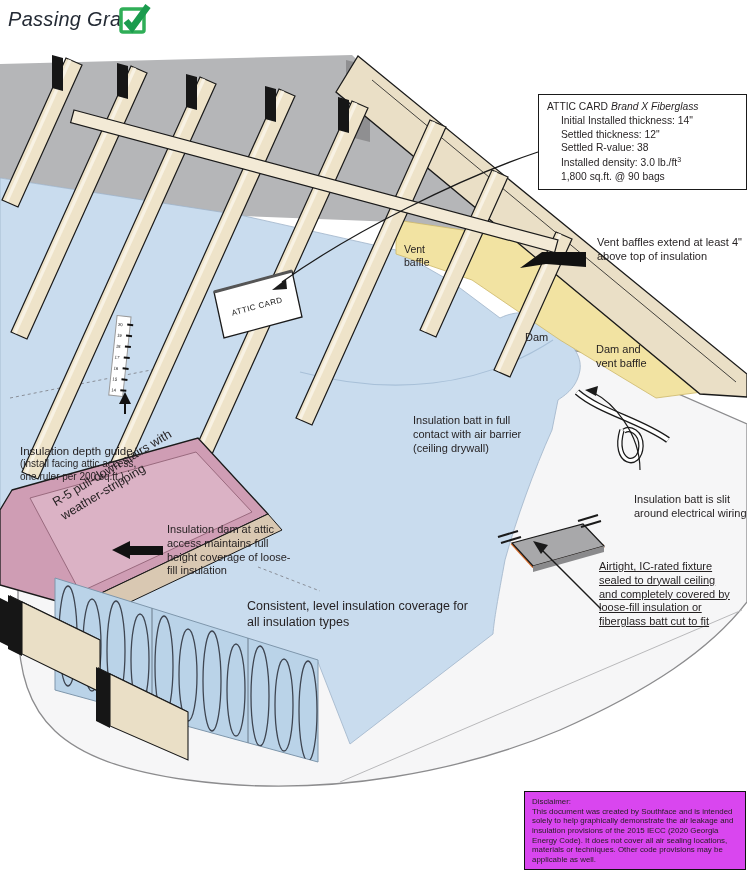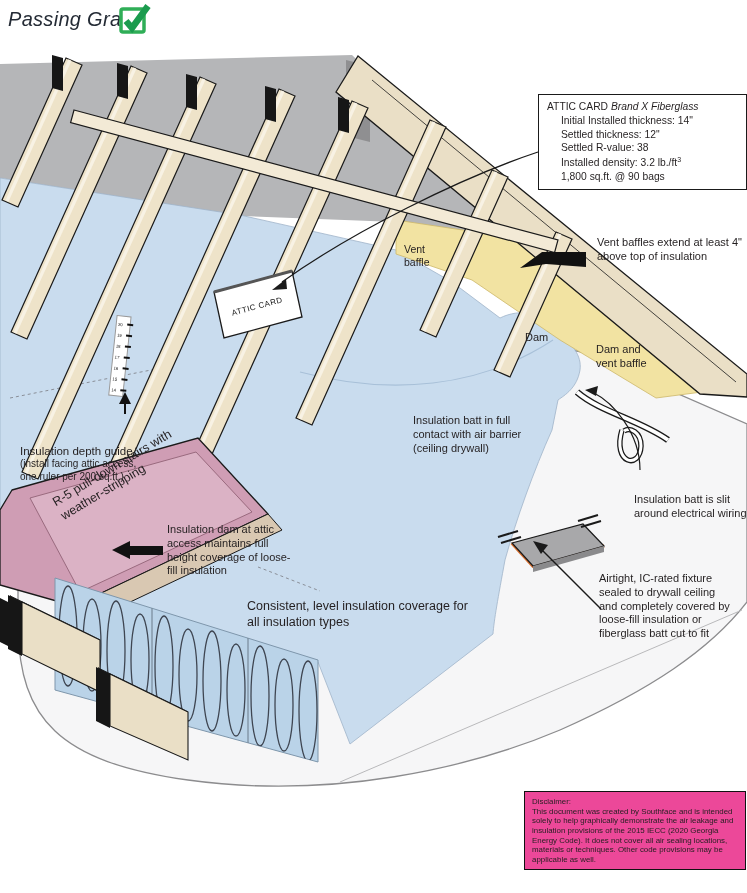--- a/index.html
+++ b/index.html
@@ -20,24 +20,24 @@
   #lbl-vent-note{left:597px;top:236px;width:154px;}
   #lbl-dam{left:504px;top:331px;padding-left:21px;}
   #lbl-dam-vent{left:596px;top:343px;width:62px;}
   #lbl-depth{left:20px;top:406px;margin-top:38px;}
   #lbl-depth .big{font-size:11.5px;}
   #lbl-depth .sm{font-size:10px;line-height:1.22;}
   #lbl-batt-contact{left:413px;top:414px;width:134px;}
   #lbl-batt-slit{left:634px;top:473px;width:130px;margin-top:20px;}
   #lbl-dam-access{left:167px;top:523px;width:124px;}
   #lbl-consistent{left:247px;top:598px;width:232px;font-size:12.5px;line-height:1.3;}
-  #lbl-fixture{left:599px;top:572px;width:136px;}
+  #lbl-fixture{left:599px;top:560px;width:136px;text-decoration:underline;}
   #lbl-stairs{left:50px;top:497px;width:210px;font-size:12.5px;line-height:1.25;
               transform:rotate(-31deg);transform-origin:0 0;}
-  #disclaimer{position:absolute;left:524px;top:791px;width:206px;z-index:5;background:#ec4899;
+  #disclaimer{position:absolute;left:524px;top:791px;width:206px;z-index:5;background:#d946ef;
               border:1.5px solid #111;padding:5px 7px;font-size:7.9px;line-height:1.22;}
 </style>
 </head>
 <body>
 
 <div id="stage">
 
   <svg id="art" width="747" height="893" viewBox="0 0 747 893">
 
     <path d="M 18,540 L 18,628 C 20,718 58,762 188,780 C 332,800 470,768 560,730 C 650,690 710,650 747,602 L 747,424 L 582,352 L 300,300 L 120,320 Z" fill="#f6f6f7" stroke="#8c8c8e" stroke-width="1.3"></path>
@@ -203,21 +203,21 @@
       <rect x="4" y="9" width="23" height="23" rx="2" fill="#ffffff" stroke="#2fae57" stroke-width="3.5"></rect>
       <path d="M 9,21 L 15,28 L 31,6" fill="none" stroke="#1b9b4e" stroke-width="6.5"></path>
     </svg>
   </div>
 
   <div id="attic-box">
     <div class="t"><span>ATTIC CARD</span>&nbsp;<span class="brand">Brand X Fiberglass</span></div>
     <div class="ln">Initial Installed thickness: 14"</div>
     <div class="ln">Settled thickness: 12"</div>
     <div class="ln">Settled R-value: 38</div>
-    <div class="ln"><span>Installed density: 3.2 lb./ft</span><sup>3</sup></div>
+    <div class="ln"><span>Installed density: 3.0 lb./ft</span><sup>3</sup></div>
     <div class="ln">1,800 sq.ft. @ 90 bags</div>
   </div>
 
   <div class="lbl" id="lbl-vent-baffle">Vent baffle</div>
   <div class="lbl" id="lbl-vent-note">Vent baffles extend at least 4" above top of insulation</div>
   <div class="lbl" id="lbl-dam">Dam</div>
   <div class="lbl" id="lbl-dam-vent">Dam and vent baffle</div>
   <div class="lbl" id="lbl-depth">
     <div class="big">Insulation depth guide</div>
     <div class="sm">(install facing attic access,</div>

